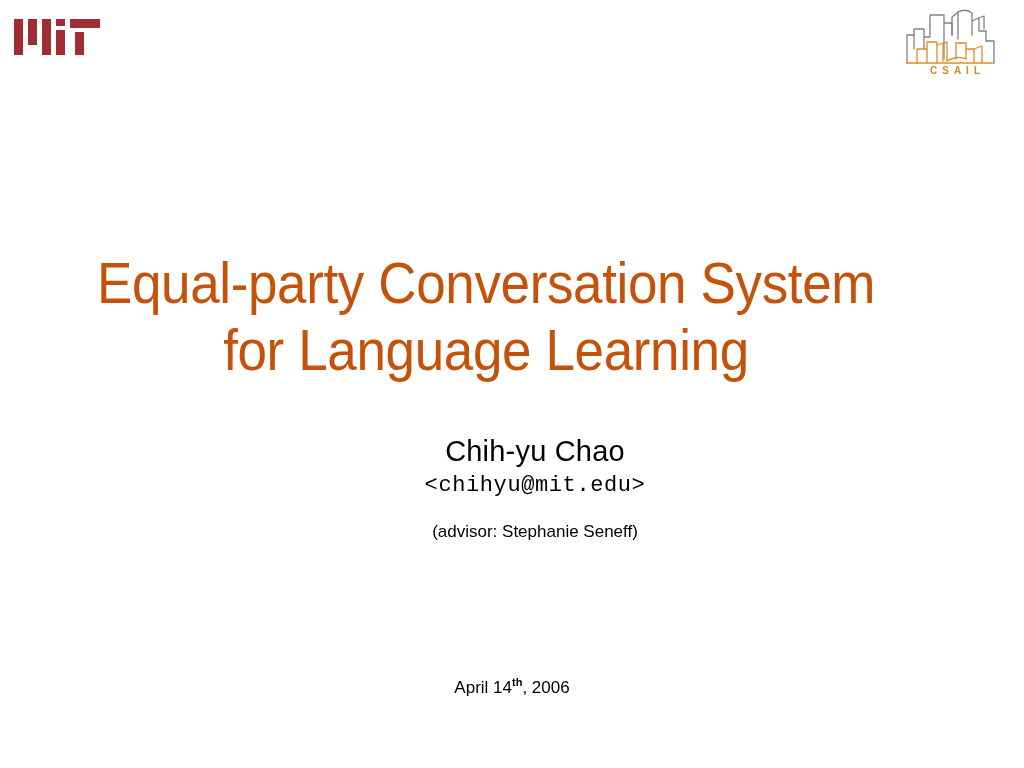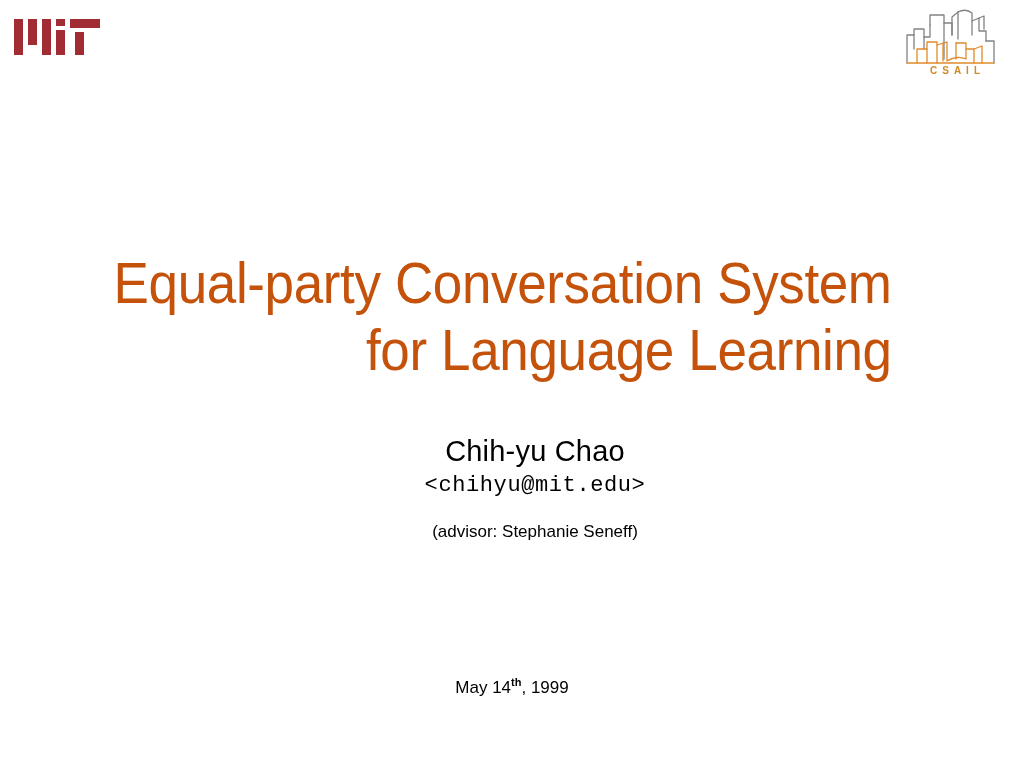--- a/index.html
+++ b/index.html
@@ -68,21 +68,22 @@
     color: #d18a26;
     text-indent: 5px;
   }
 
   
   .title-block {
     position: absolute;
     left: 0;
     top: 250px;
     width: 924px;
-    text-align: right;
+    text-align: center;
+    padding-left: 24px;
   }
   .title-line {
     display: block;
     color: #c4520a;
     font-family: "Liberation Sans Narrow", "Liberation Sans", sans-serif;
     font-size: 57px;
     font-weight: normal;
     line-height: 67px;
     letter-spacing: -0.4px;
     transform: scaleX(0.93);
@@ -196,16 +197,16 @@
     <span class="title-line">for Language Learning</span>
   </div>
 
   <div class="author-block">
     <span class="author-name">Chih-yu Chao</span>
     <span class="author-email">&lt;chihyu@mit.edu&gt;</span>
     <span class="author-advisor">(advisor: Stephanie Seneff)</span>
   </div>
 
   <div class="footer-block">
-    <span class="footer-date"><span>May 14</span><sup>th</sup><span>, 1999</span></span>
+    <span class="footer-date"><span>April 14</span><sup>th</sup><span>, 2006</span></span>
   </div>
 
 </div>
 
 </body></html>

